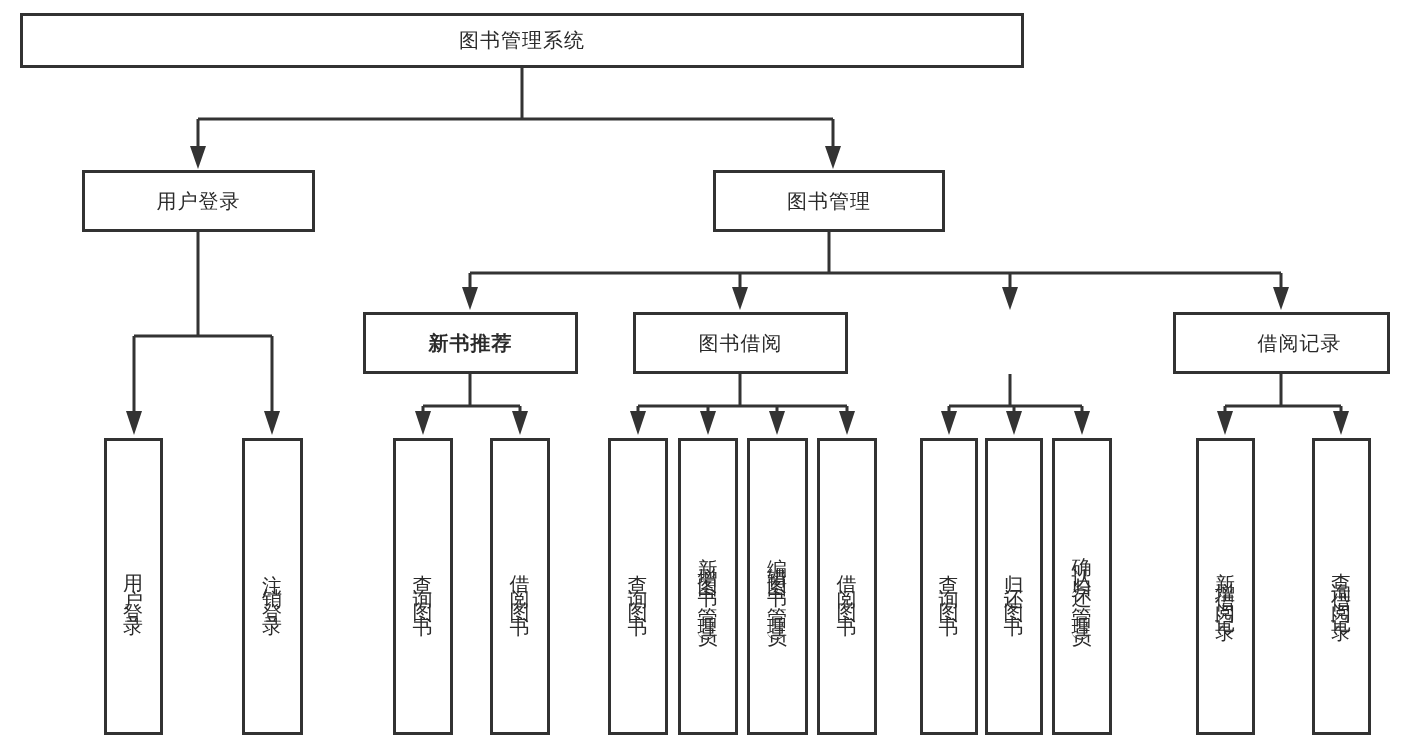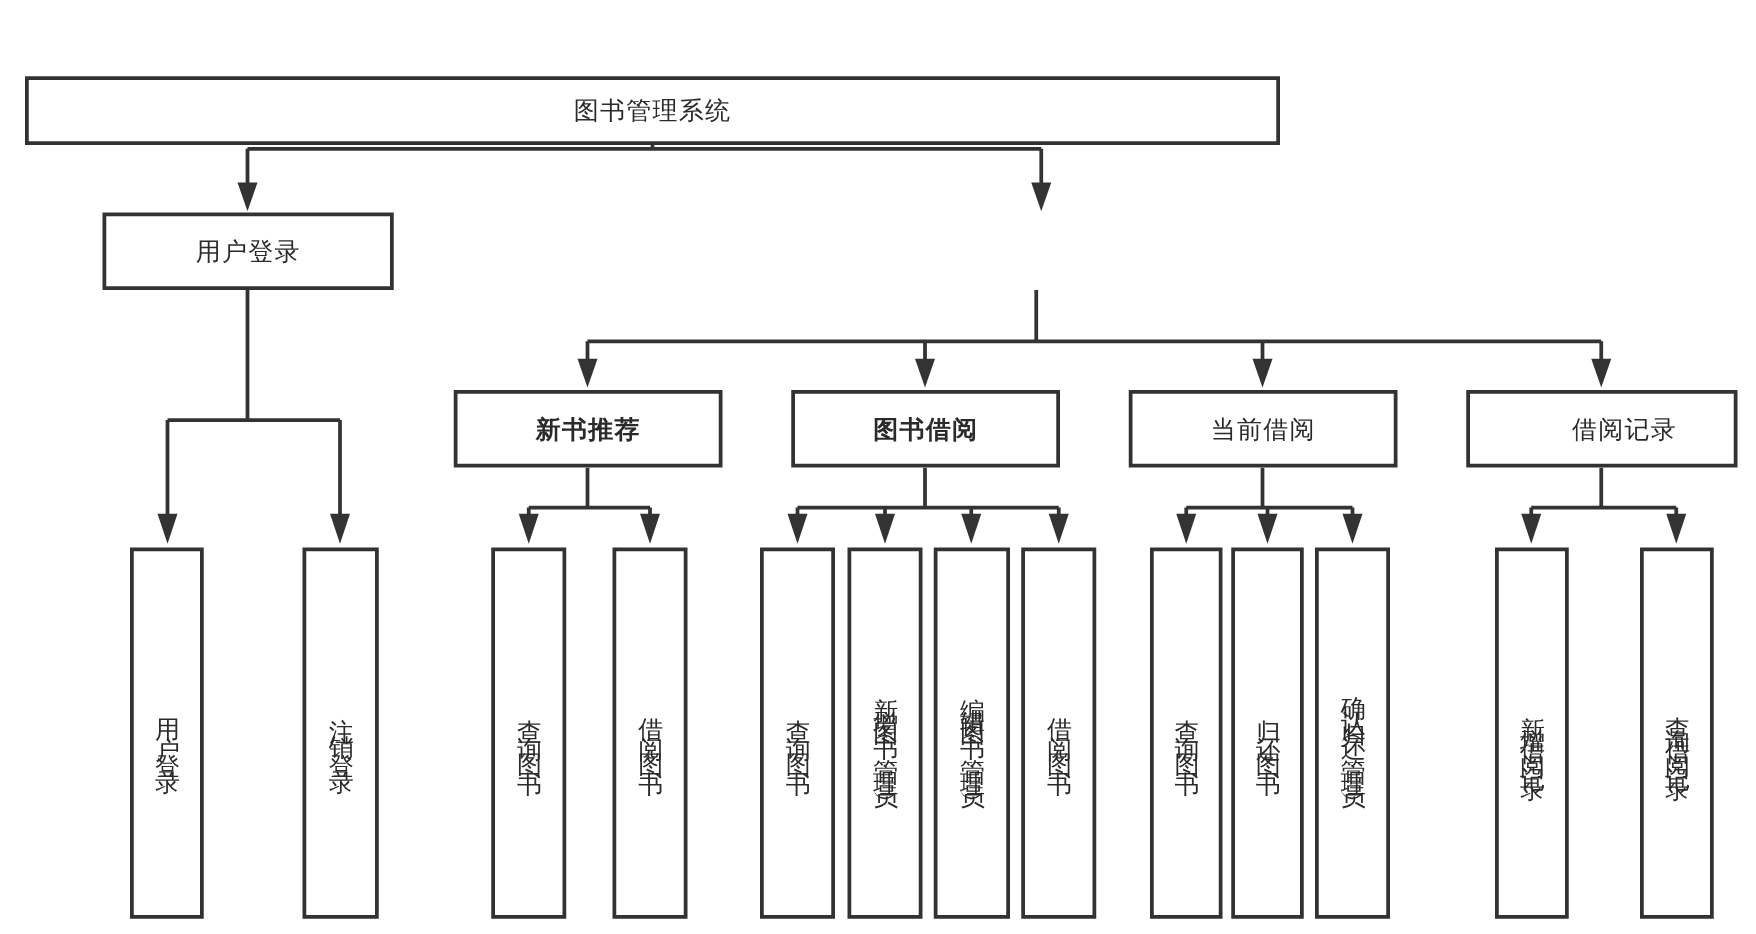--- a/index.html
+++ b/index.html
@@ -113,36 +113,36 @@
 
       <polygon points="941,411 957,411 949,435"></polygon>
       <polygon points="1006,411 1022,411 1014,435"></polygon>
       <polygon points="1074,411 1090,411 1082,435"></polygon>
 
       <polygon points="1217,411 1233,411 1225,435"></polygon>
       <polygon points="1333,411 1349,411 1341,435"></polygon>
     </g>
   </svg>
 
-  <div class="node" style="left:20px; top:13px; width:1004px; height:55px;margin-top:48px;">
+  <div class="node" style="left:20px; top:13px; width:1004px; height:55px;">
     <span>图书管理系统</span>
   </div>
 
   <div class="node" style="left:82px; top:170px; width:233px; height:62px;">
     <span>用户登录</span>
   </div>
+  <div class="node" style="left:713px; top:170px; width:232px; height:62px;">
+    <span>图书管理</span>
+  </div>
 
   <div class="node" style="left:363px; top:312px; width:215px; height:62px;font-weight:bold;">
     <span>新书推荐</span>
   </div>
-  <div class="node" style="left:633px; top:312px; width:215px; height:62px;font-weight:bold;">
+  <div class="node" style="left:633px; top:312px; width:215px; height:62px;">
     <span>图书借阅</span>
-  </div>
-  <div class="node" style="left:903px; top:312px; width:215px; height:62px;">
-    <span>当前借阅</span>
   </div>
   <div class="node" style="left:1173px; top:312px; width:217px; height:62px;padding-left:36px;">
     <span>借阅记录</span>
   </div>
 
   <div class="leaf short" style="left:104px; width:59px;">
     <span class="vtext">用户登录</span>
   </div>
   <div class="leaf short" style="left:242px; width:61px;">
     <span class="vtext">注销登录</span>

